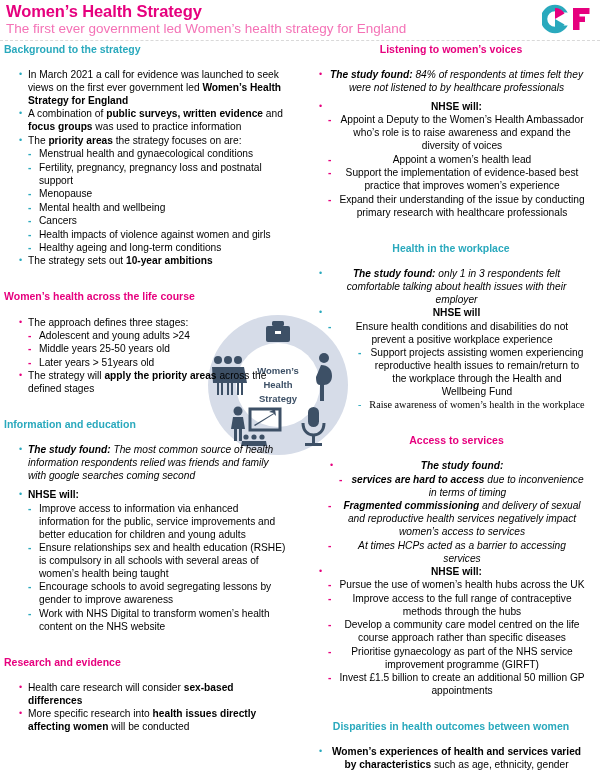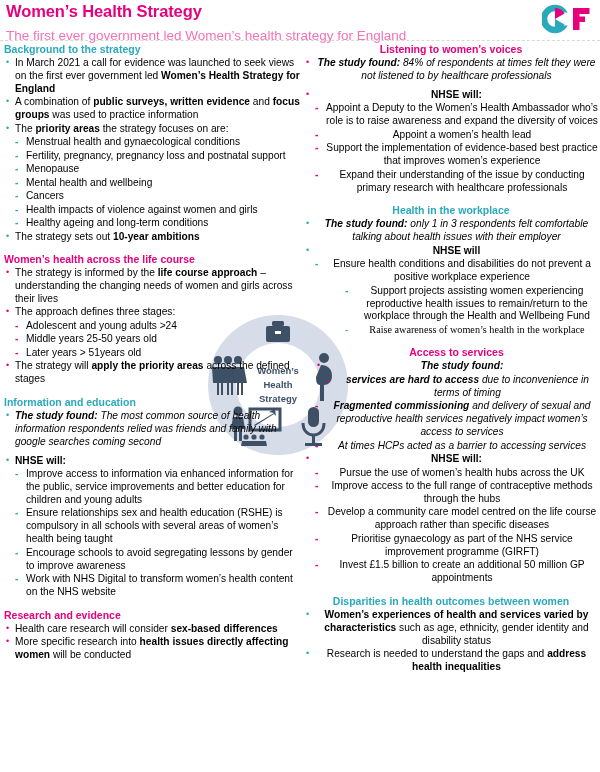--- a/index.html
+++ b/index.html
@@ -32,21 +32,21 @@
     position: absolute;
     left: 6px; top: 2px;
     font-size: 16.5px;
     font-weight: bold;
     color: #e6007e;
     letter-spacing: -0.1px;
     white-space: nowrap;
   }
   .title-sub {
     position: absolute;
-    left: 6px; top: 28px;
+    left: 6px; top: 21px;
     font-size: 13.5px;
     font-weight: normal;
     color: #f472b6;
     white-space: nowrap;
   }
   .header-rule {
     position: absolute;
     left: 0; top: 40px;
     width: 600px;
     height: 0;
@@ -72,21 +72,21 @@
   h2.section {
     margin: 0 0 1px 0;
     font-size: 10.5px;
     font-weight: bold;
     line-height: 1.25;
   }
   h2.teal { color: #2aa9bd; }
   h2.pink { color: #e6007e; }
   .spacer-md { height: 9px; }
 
-  ul, ol { margin: 0; padding: 0; list-style: none; }
+  ul, ol { margin: 13px; padding: 0; list-style: none; }
 
   li {
     position: relative;
     font-size: 10.2px;
     line-height: 1.27;
     margin: 0 0 0.5px 0;
   }
   
   li.l1 {
     padding-left: 11px;
@@ -248,21 +248,20 @@
         <li class="l2 b-teal"><span>Menopause</span></li>
         <li class="l2 b-teal"><span>Mental health and wellbeing</span></li>
         <li class="l2 b-teal"><span>Cancers</span></li>
         <li class="l2 b-teal"><span>Health impacts of violence against women and girls</span></li>
         <li class="l2 b-teal"><span>Healthy ageing and long-term conditions</span></li>
         <li class="l1 b-teal"><span>The strategy sets out </span><span class="bold">10-year ambitions</span></li>
       </ul>
       <div class="spacer-md"></div>
       <h2 class="section pink">Women’s health across the life course</h2>
       <ul>
-        <li class="l1 b-pink"><span>The strategy is informed by the </span><span class="bold">life course approach</span><span> – understanding the changing needs of women and girls across their lives</span></li>
         <li class="l1 b-pink"><span>The approach defines three stages:</span></li>
         <li class="l2 b-pink"><span>Adolescent and young adults &gt;24</span></li>
         <li class="l2 b-pink"><span>Middle years 25-50 years old</span></li>
         <li class="l2 b-pink"><span>Later years &gt; 51years old</span></li>
         <li class="l1 b-pink"><span>The strategy will </span><span class="bold">apply the priority areas</span><span> across the defined stages</span></li>
       </ul>
       <div class="spacer-md"></div>
       <h2 class="section teal">Information and education</h2>
       <ul>
         <li class="l1 b-teal"><span class="bi">The study found:</span><span class="italic"> The most common source of health information respondents relied was friends and family with google searches coming second</span></li>

